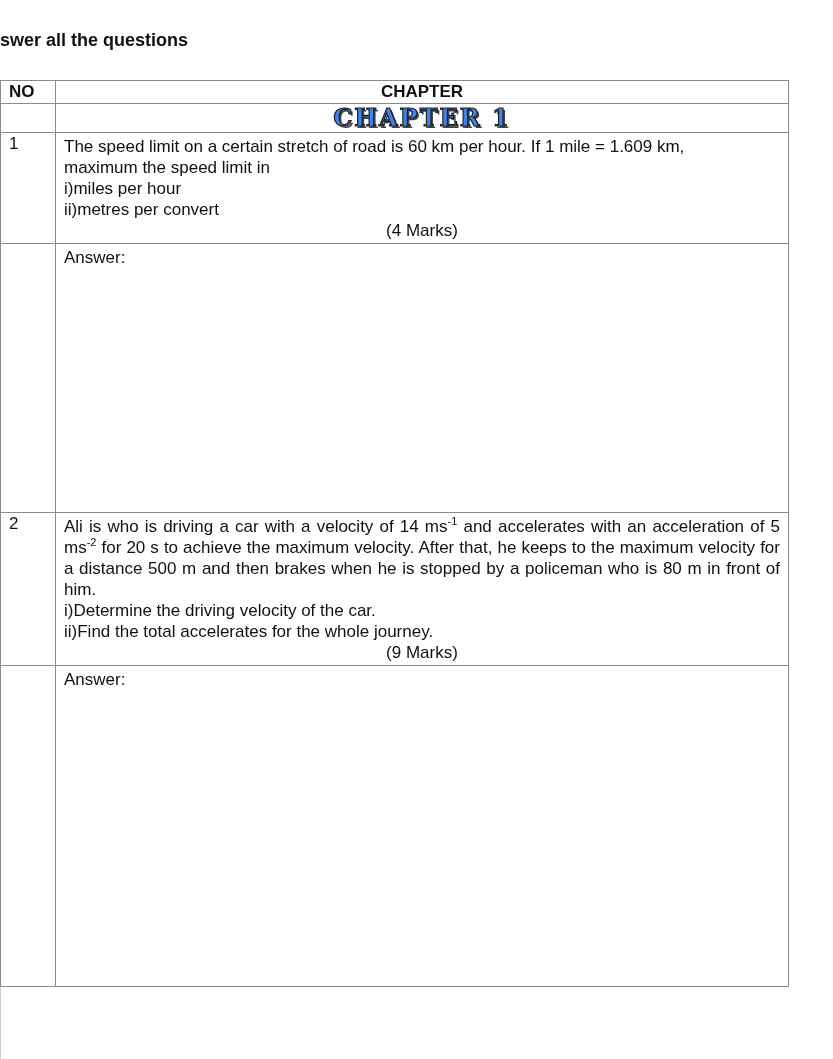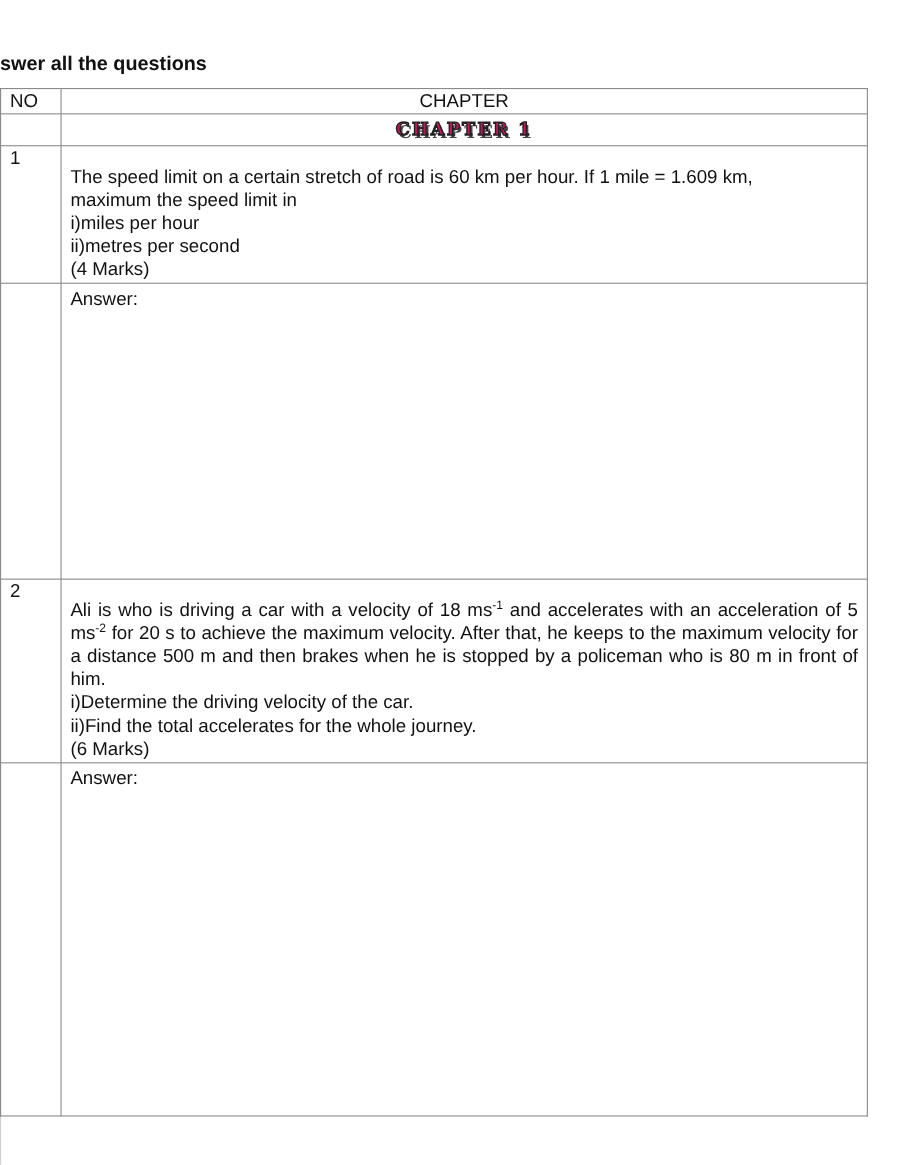--- a/index.html
+++ b/index.html
@@ -1,26 +1,26 @@
 <!DOCTYPE html>
 <html><head>
 <meta charset="utf-8">
 <style>
   html, body { margin:0; padding:0; background:#ffffff; }
   body { width:833px; height:1059px; overflow:hidden; position:relative; font-family:"Liberation Sans", sans-serif; color:#111; }
-  .instr { position:absolute; left:0; top:30px; font-size:18px; font-weight:bold;margin-top:18px; }
+  .instr { position:absolute; left:0; top:30px; font-size:18px; font-weight:bold; }
   table { position:absolute; left:0; top:80px; border-collapse:collapse; width:789px; table-layout:fixed; }
   td { border:1px solid #8a8a8a; font-size:17px; line-height:21px; vertical-align:top; padding:0 8px; }
   td.no { width:38px; padding-left:8px; }
-  .hdr td { font-weight:normal; text-align:center; height:22px;border-radius:10px; }
+  .hdr td { font-weight:bold; text-align:center; height:22px;border-radius:10px; }
   .hdr td.no { text-align:left; }
   .chap td { height:28px; text-align:center; }
-  .chapter { display:inline-block; font-family:"DejaVu Serif", serif; font-weight:bold; font-size:16px; letter-spacing:2px; color:#be185d; -webkit-text-stroke:1.2px #222; text-shadow:2px 2px 0 #444; line-height:28px; }
-  .q td.text { padding-top:17px; padding-bottom:2px; }
-  .marks { text-align:left; }
+  .chapter { display:inline-block; font-family:"DejaVu Serif", serif; font-weight:bold; font-size:24px; letter-spacing:2px; color:#3b82f6; -webkit-text-stroke:1.2px #222; text-shadow:2px 2px 0 #444; line-height:28px; }
+  .q td.text { padding-top:3px; padding-bottom:2px; }
+  .marks { text-align:center; }
   .justify { text-align:justify; }
   .ans1 td { height:268px; }
   .ans2 td { height:320px; }
   sup { font-size:11px; line-height:0; }
   .left-edge { position:absolute; left:0; top:80px; width:1px; height:979px; background:#d0d0d0; }
 </style>
 </head>
 <body>
 
 <div class="instr">swer all the questions</div>
@@ -35,37 +35,37 @@
   <tr class="chap">
     <td class="no"></td>
     <td><span class="chapter">CHAPTER 1</span></td>
   </tr>
   <tr class="q">
     <td class="no">1</td>
     <td class="text">
       <div>The speed limit on a certain stretch of road is 60 km per hour. If 1 mile = 1.609 km,</div>
       <div>maximum the speed limit in</div>
       <div>i)miles per hour</div>
-      <div>ii)metres per second</div>
+      <div>ii)metres per convert</div>
       <div class="marks">(4 Marks)</div>
     </td>
   </tr>
   <tr class="ans1">
     <td class="no"></td>
     <td>
           <div style="padding-top:3px">Answer:</div>
         </td>
   </tr>
   <tr class="q">
     <td class="no">2</td>
     <td class="text">
-      <div class="justify"><span>Ali is who is driving a car with a velocity of 18 ms</span><sup>-1</sup><span> and accelerates with an acceleration of 5 ms</span><sup>-2</sup><span> for 20 s to achieve the maximum velocity. After that, he keeps to the maximum velocity for a distance 500 m and then brakes when he is stopped by a policeman who is 80 m in front of him.</span></div>
+      <div class="justify"><span>Ali is who is driving a car with a velocity of 14 ms</span><sup>-1</sup><span> and accelerates with an acceleration of 5 ms</span><sup>-2</sup><span> for 20 s to achieve the maximum velocity. After that, he keeps to the maximum velocity for a distance 500 m and then brakes when he is stopped by a policeman who is 80 m in front of him.</span></div>
       <div>i)Determine the driving velocity of the car.</div>
       <div>ii)Find the total accelerates for the whole journey.</div>
-      <div class="marks">(6 Marks)</div>
+      <div class="marks">(9 Marks)</div>
     </td>
   </tr>
   <tr class="ans2">
     <td class="no"></td>
     <td>
           <div style="padding-top:3px">Answer:</div>
         </td>
   </tr>
 </tbody>
   </table>

